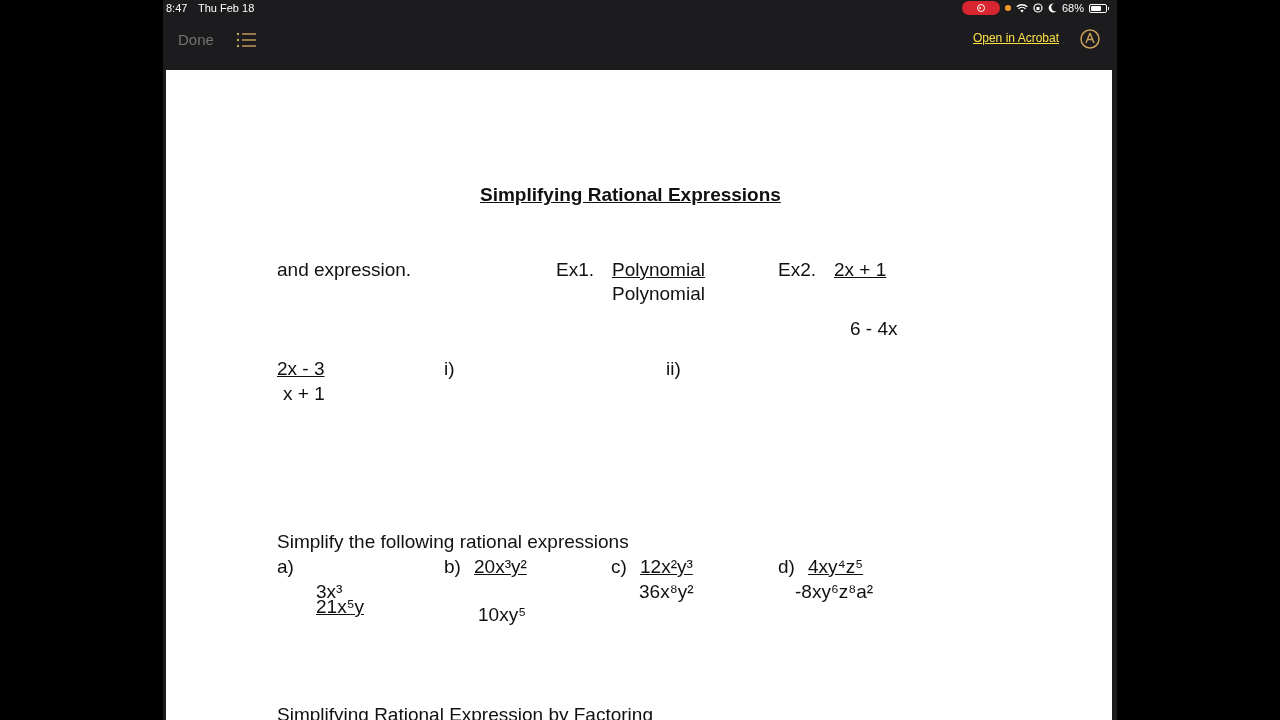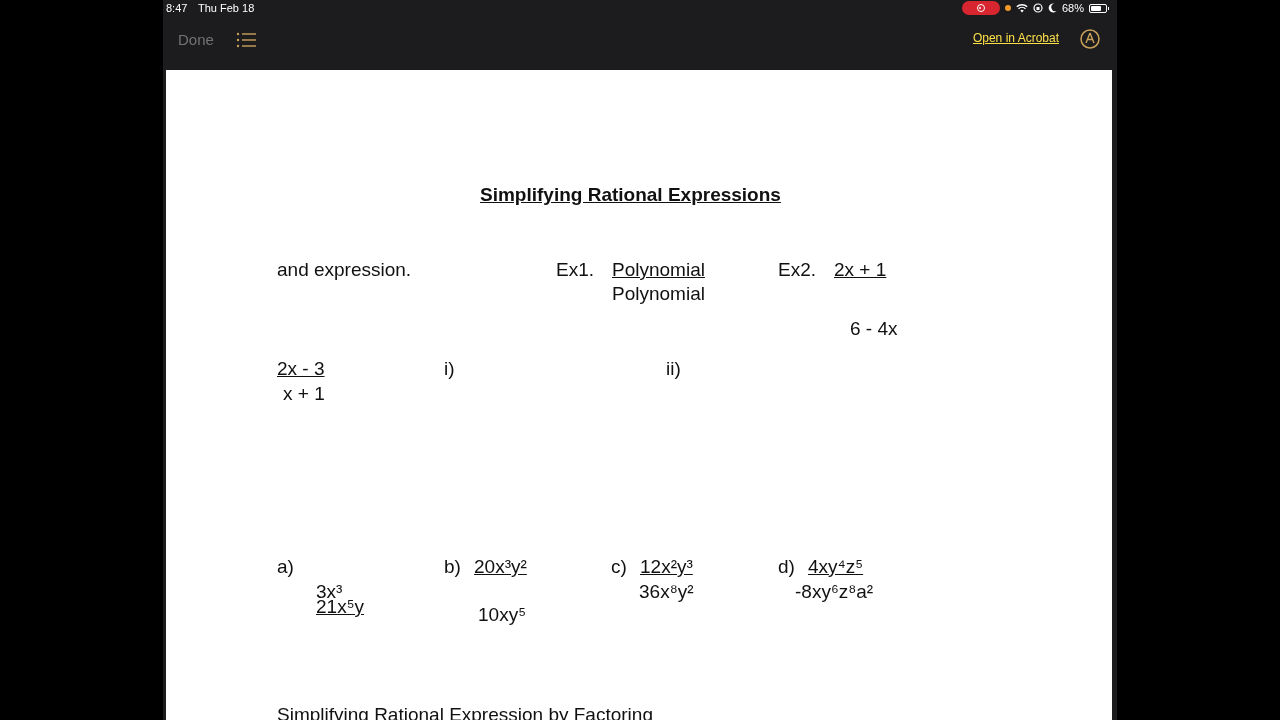--- a/index.html
+++ b/index.html
@@ -82,20 +82,21 @@
     <div class="txt" style="left:446px; top:213px;">Polynomial</div>
     <div class="txt" style="left:612px; top:189px;text-align:right;">Ex2.</div>
     <div class="txt u" style="left:668px; top:189px;">2x + 1</div>
     <div class="txt" style="left:684px; top:213px;margin-top:35px;">6 - 4x</div>
 
     <div class="txt u" style="left:111px; top:288px;">2x - 3</div>
     <div class="txt" style="left:117px; top:313px;">x + 1</div>
     <div class="txt" style="left:278px; top:288px;">i)</div>
     <div class="txt" style="left:500px; top:288px;">ii)</div>
 
+    <div class="txt" style="left:111px; top:461px;">Simplify the following rational expressions</div>
 
     <div class="txt" style="left:111px; top:486px;">a)</div>
     <div class="txt u" style="left:150px; top:486px;margin-top:40px;">21x⁵y</div>
     <div class="txt" style="left:150px; top:511px;">3x³</div>
 
     <div class="txt" style="left:278px; top:486px;">b)</div>
     <div class="txt u" style="left:308px; top:486px;">20x³y²</div>
     <div class="txt" style="left:312px; top:534px;">10xy⁵</div>
 
     <div class="txt" style="left:445px; top:486px;">c)</div>

